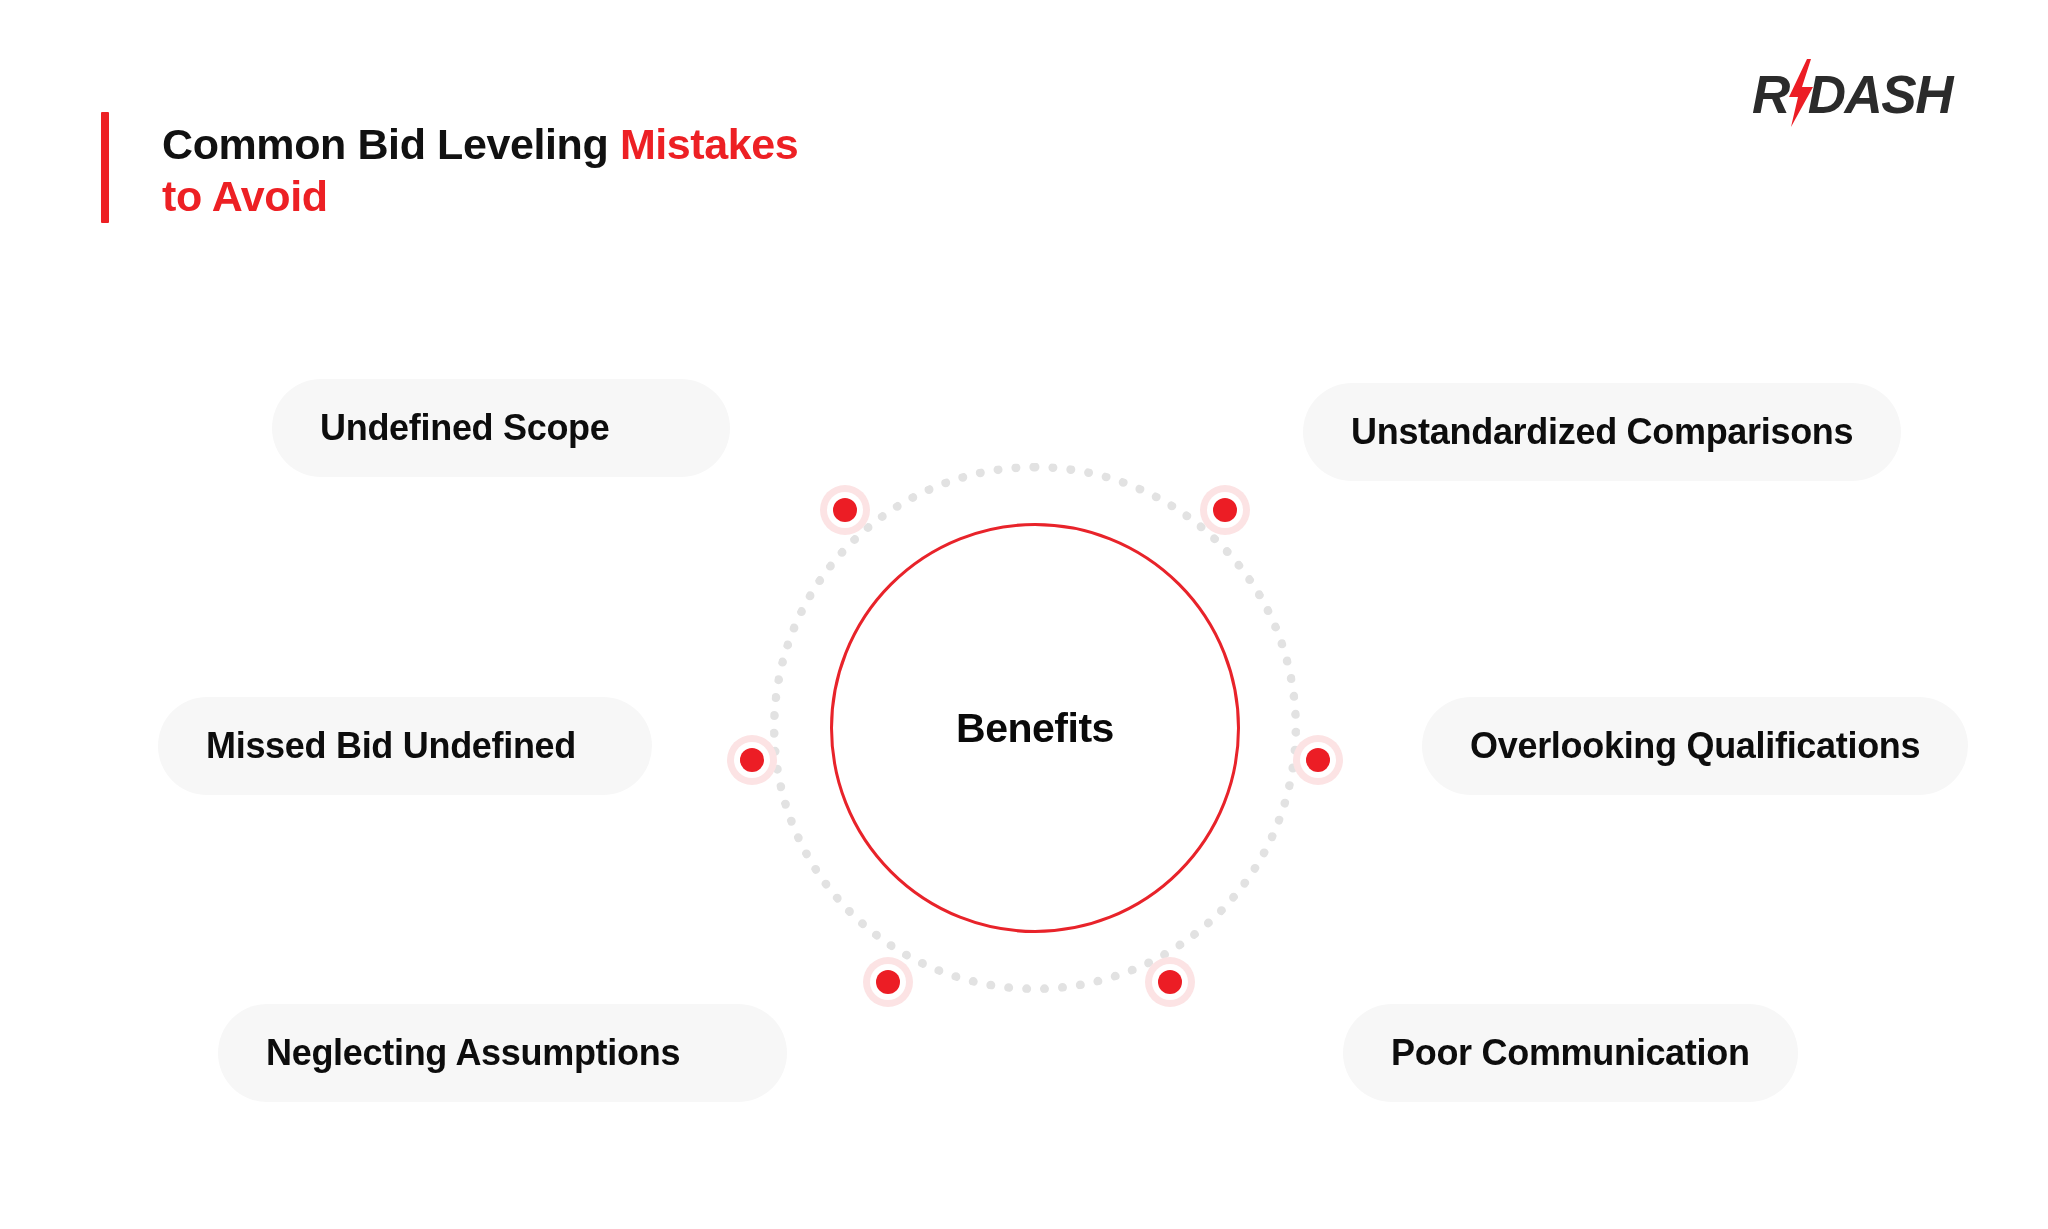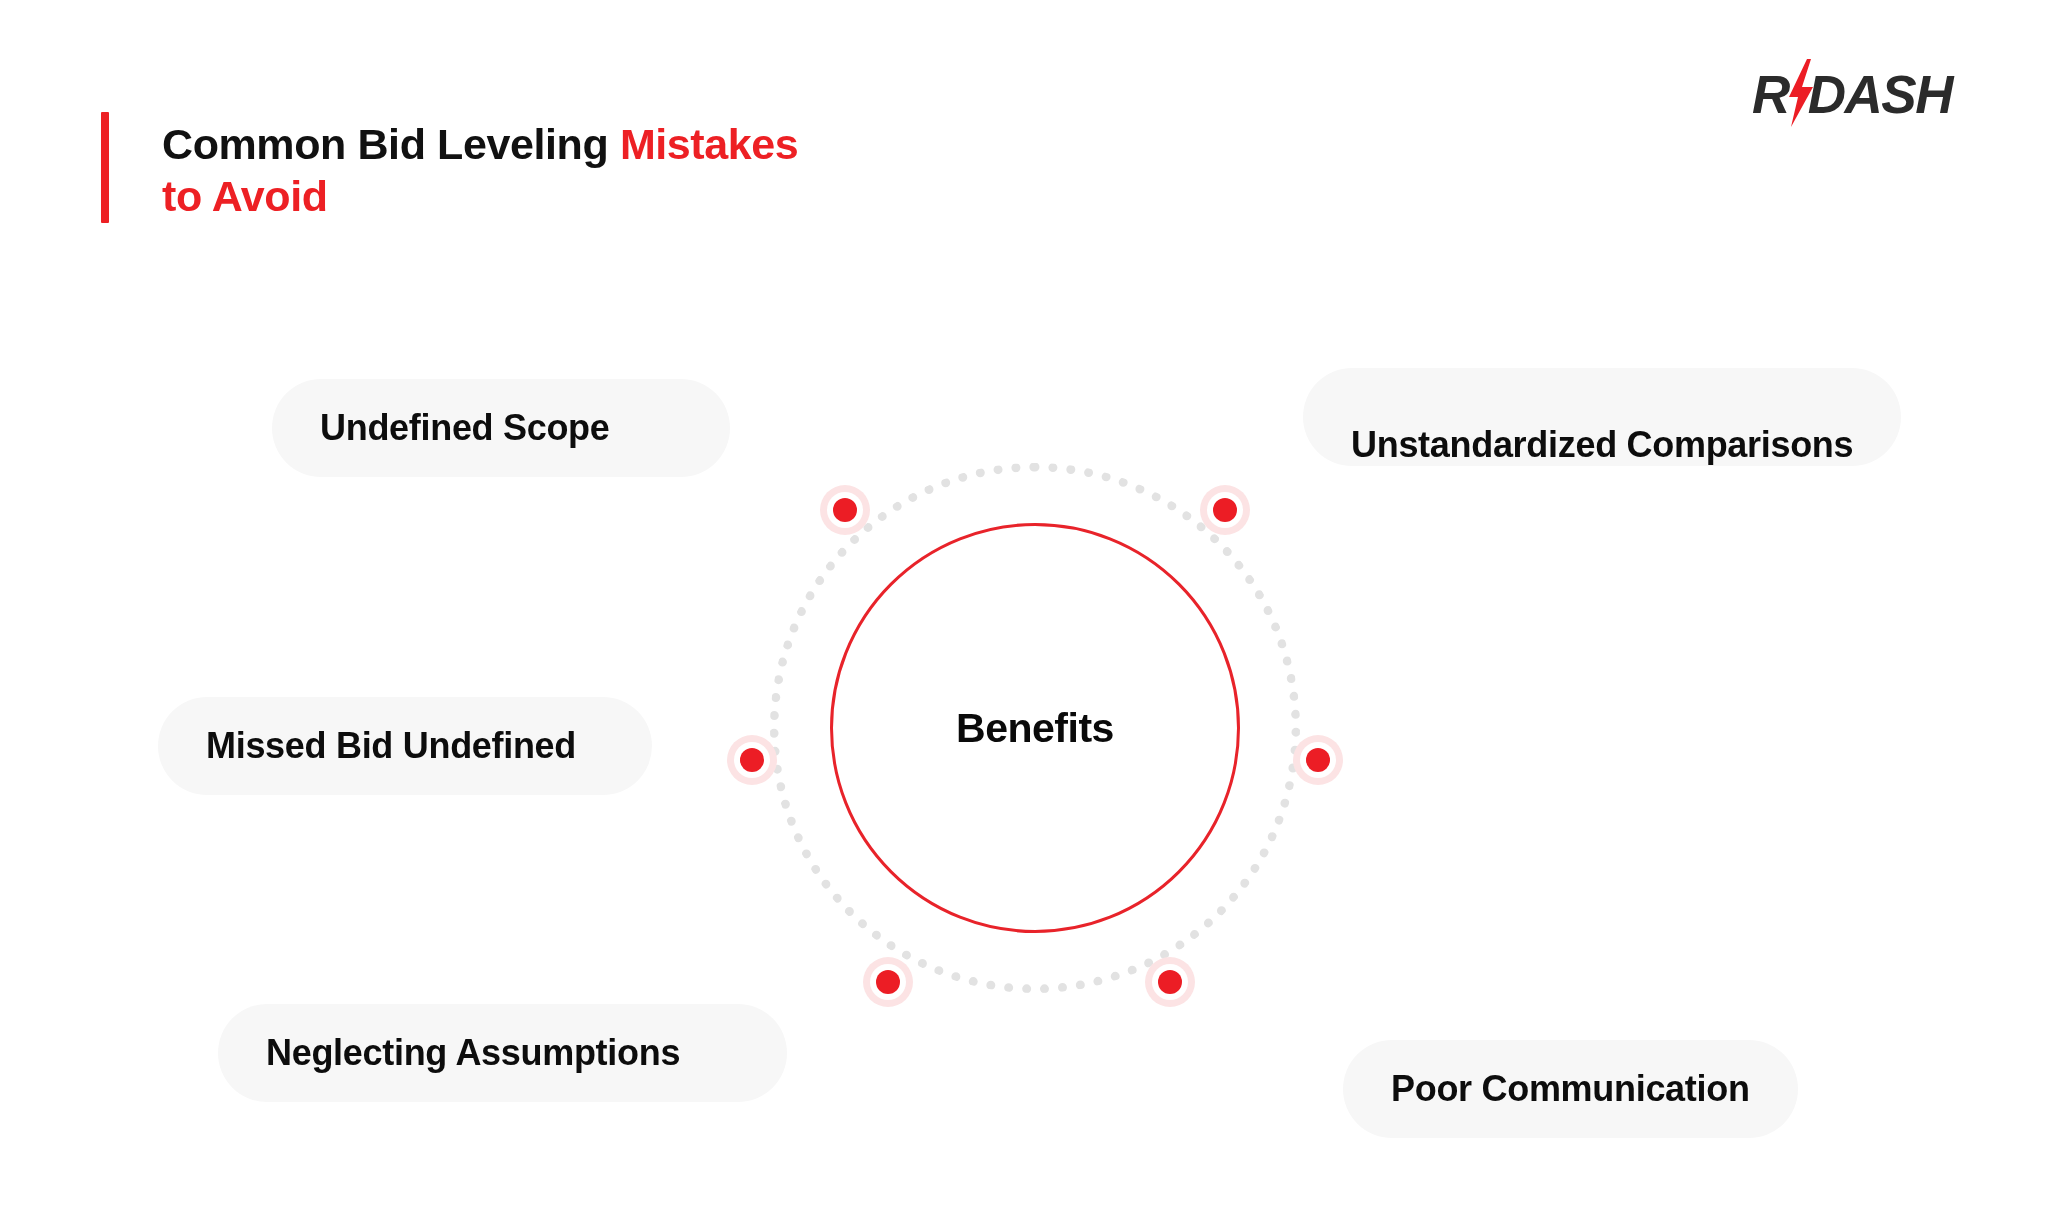--- a/index.html
+++ b/index.html
@@ -203,20 +203,23 @@
   <div class="pill left" style="left: 272px; top: 379px; width: 458px;">
     <span class="pill-label">Undefined Scope</span>
   </div>
   <div class="pill left" style="left: 158px; top: 697px; width: 494px;">
     <span class="pill-label">Missed Bid Undefined</span>
   </div>
   <div class="pill left" style="left: 218px; top: 1004px; width: 569px;">
     <span class="pill-label">Neglecting Assumptions</span>
   </div>
 
-  <div class="pill right" style="left: 1303px; top: 368px; align-items: flex-end;">
+  <div class="pill right" style="left: 1303px; top: 383px;">
     <span class="pill-label">Unstandardized Comparisons</span>
   </div>
-  <div class="pill right" style="left: 1343px; top: 1040px; align-items: center;">
+  <div class="pill right" style="left: 1422px; top: 697px;">
+    <span class="pill-label">Overlooking Qualifications</span>
+  </div>
+  <div class="pill right" style="left: 1343px; top: 1004px; align-items: center;">
     <span class="pill-label">Poor Communication</span>
   </div>
 
 </div>
 
 </body></html>

